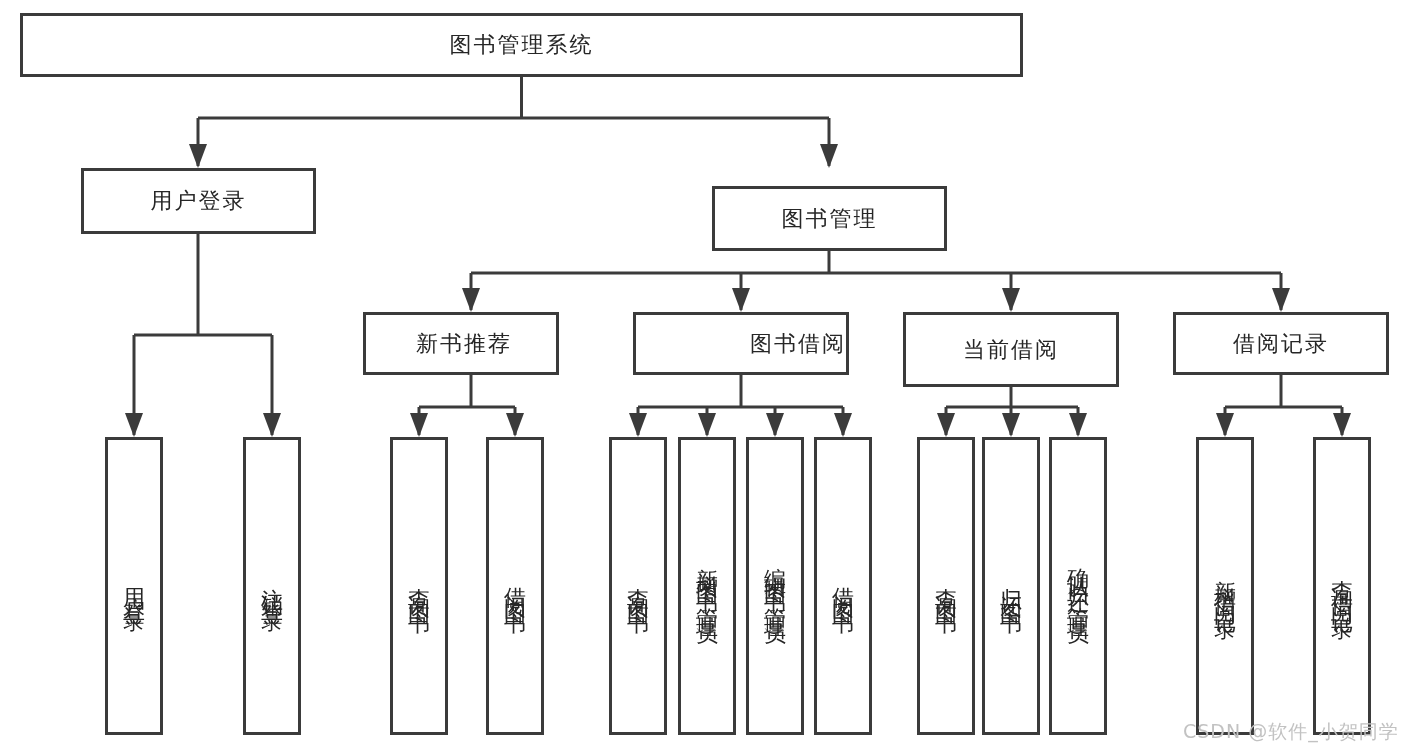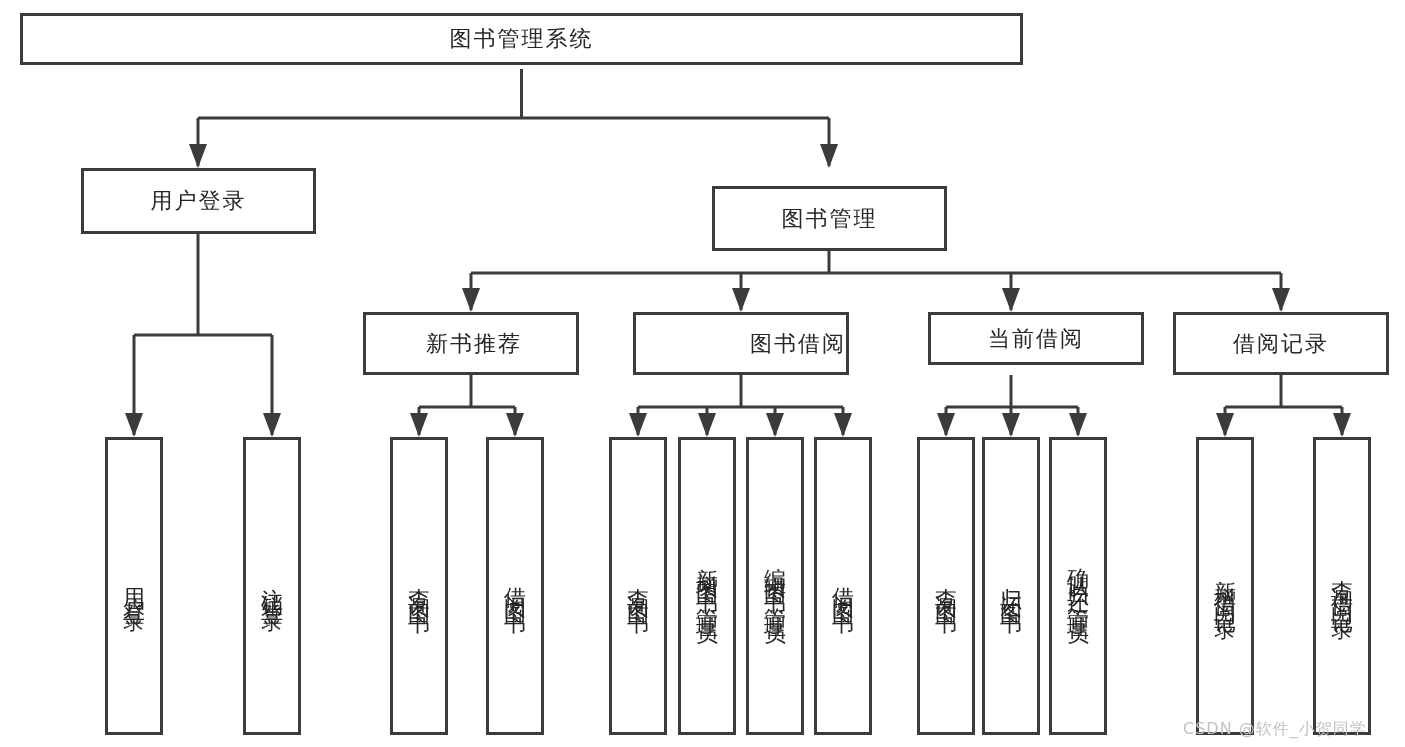--- a/index.html
+++ b/index.html
@@ -39,21 +39,21 @@
     writing-mode: vertical-rl;
     line-height: 1;
     letter-spacing: 8px;
     white-space: nowrap;
   }
   .watermark {
     position: absolute;
     left: 1183px;
     top: 719px;
     z-index: 2;
-    font-size: 16px;
+    font-size: 19px;
     color: #c2c2c2;
     letter-spacing: 1px;
     white-space: nowrap;
   }
 </style>
 </head>
 <body>
 
 <div class="canvas">
 
@@ -120,38 +120,38 @@
       <polygon points="766,413 784,413 775,437"></polygon>
       <polygon points="834,413 852,413 843,437"></polygon>
       <polygon points="937,413 955,413 946,437"></polygon>
       <polygon points="1002,413 1020,413 1011,437"></polygon>
       <polygon points="1069,413 1087,413 1078,437"></polygon>
       <polygon points="1216,413 1234,413 1225,437"></polygon>
       <polygon points="1333,413 1351,413 1342,437"></polygon>
     </g>
   </svg>
 
-  <div class="node h" style="left:20px; top:13px; width:1003px; height:52px;">
+  <div class="node h" style="left:20px; top:13px; width:1003px; height:64px;">
     <span>图书管理系统</span>
   </div>
 
   <div class="node h" style="left:81px; top:168px; width:235px; height:66px;">
     <span>用户登录</span>
   </div>
   <div class="node h" style="left:712px; top:168px; width:235px; height:65px;margin-top:18px;">
     <span>图书管理</span>
   </div>
 
-  <div class="node h" style="left:363px; top:312px; width:216px; height:63px;padding-left:6px;">
+  <div class="node h" style="left:363px; top:312px; width:196px; height:63px;padding-left:6px;">
     <span>新书推荐</span>
   </div>
   <div class="node h" style="left:633px; top:312px; width:216px; height:63px;justify-content:flex-end;">
     <span>图书借阅</span>
   </div>
-  <div class="node h" style="left:903px; top:312px; width:216px; height:53px;margin-left:25px;">
+  <div class="node h" style="left:903px; top:312px; width:216px; height:75px;">
     <span>当前借阅</span>
   </div>
   <div class="node h" style="left:1173px; top:312px; width:216px; height:63px;">
     <span>借阅记录</span>
   </div>
 
   <div class="node leaf" style="left:105px;">
     <span class="vtext">用户登录</span>
   </div>
   <div class="node leaf" style="left:243px;">

